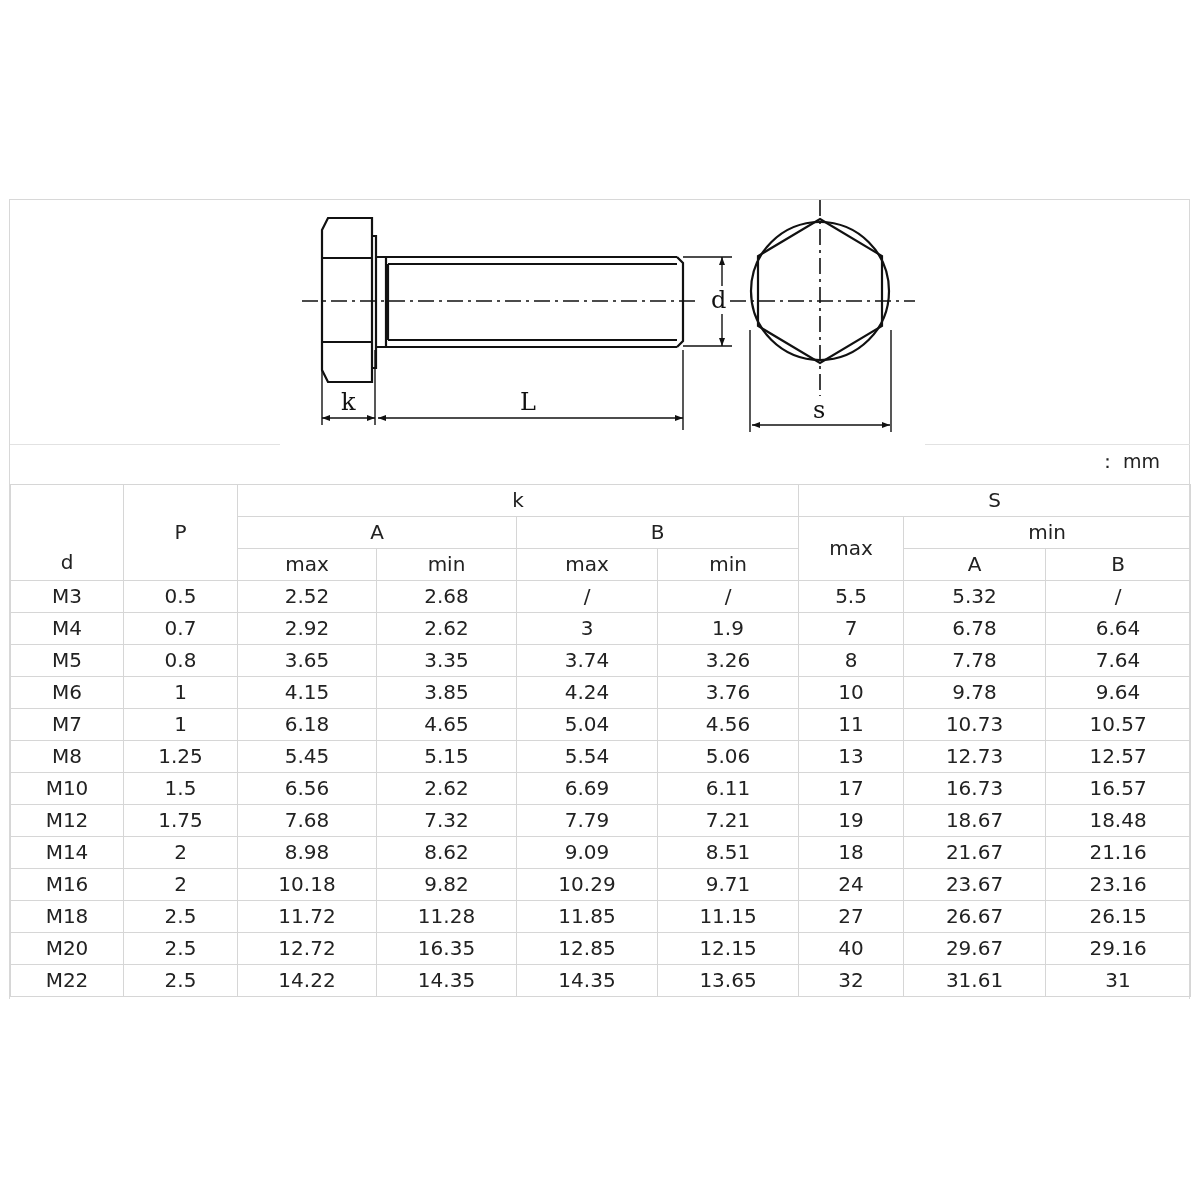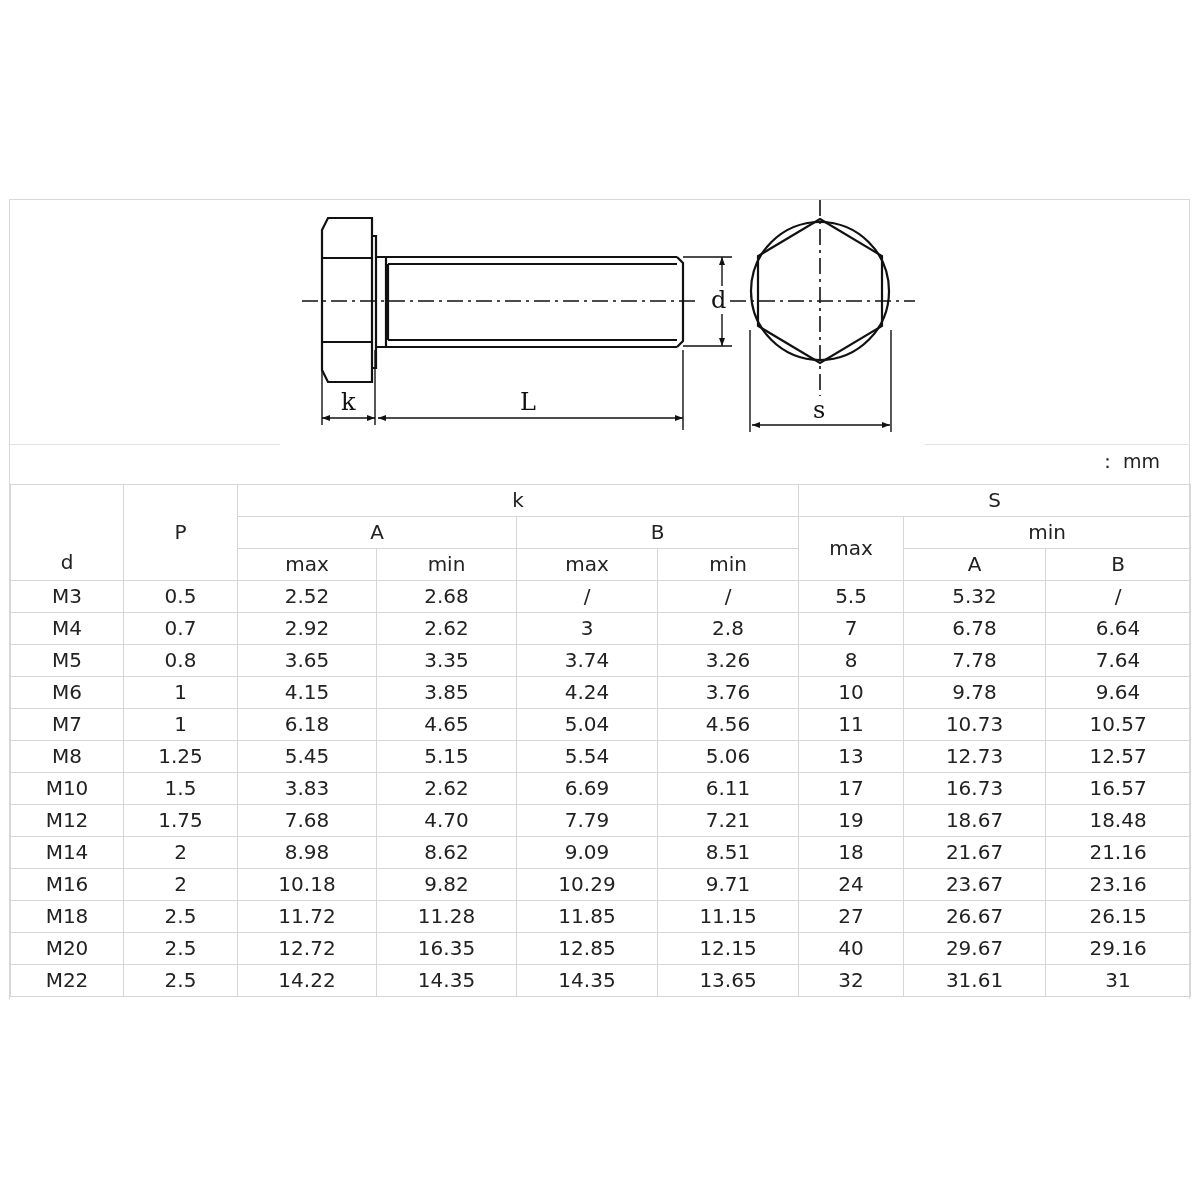--- a/index.html
+++ b/index.html
@@ -131,21 +131,21 @@
         <td>5.5</td>
         <td>5.32</td>
         <td>/</td>
       </tr>
       <tr>
         <td>M4</td>
         <td>0.7</td>
         <td>2.92</td>
         <td>2.62</td>
         <td>3</td>
-        <td>2.8</td>
+        <td>1.9</td>
         <td>7</td>
         <td>6.78</td>
         <td>6.64</td>
       </tr>
       <tr>
         <td>M5</td>
         <td>0.8</td>
         <td>3.65</td>
         <td>3.35</td>
         <td>3.74</td>
@@ -183,33 +183,33 @@
         <td>5.15</td>
         <td>5.54</td>
         <td>5.06</td>
         <td>13</td>
         <td>12.73</td>
         <td>12.57</td>
       </tr>
       <tr>
         <td>M10</td>
         <td>1.5</td>
-        <td>3.83</td>
+        <td>6.56</td>
         <td>2.62</td>
         <td>6.69</td>
         <td>6.11</td>
         <td>17</td>
         <td>16.73</td>
         <td>16.57</td>
       </tr>
       <tr>
         <td>M12</td>
         <td>1.75</td>
         <td>7.68</td>
-        <td>4.70</td>
+        <td>7.32</td>
         <td>7.79</td>
         <td>7.21</td>
         <td>19</td>
         <td>18.67</td>
         <td>18.48</td>
       </tr>
       <tr>
         <td>M14</td>
         <td>2</td>
         <td>8.98</td>

